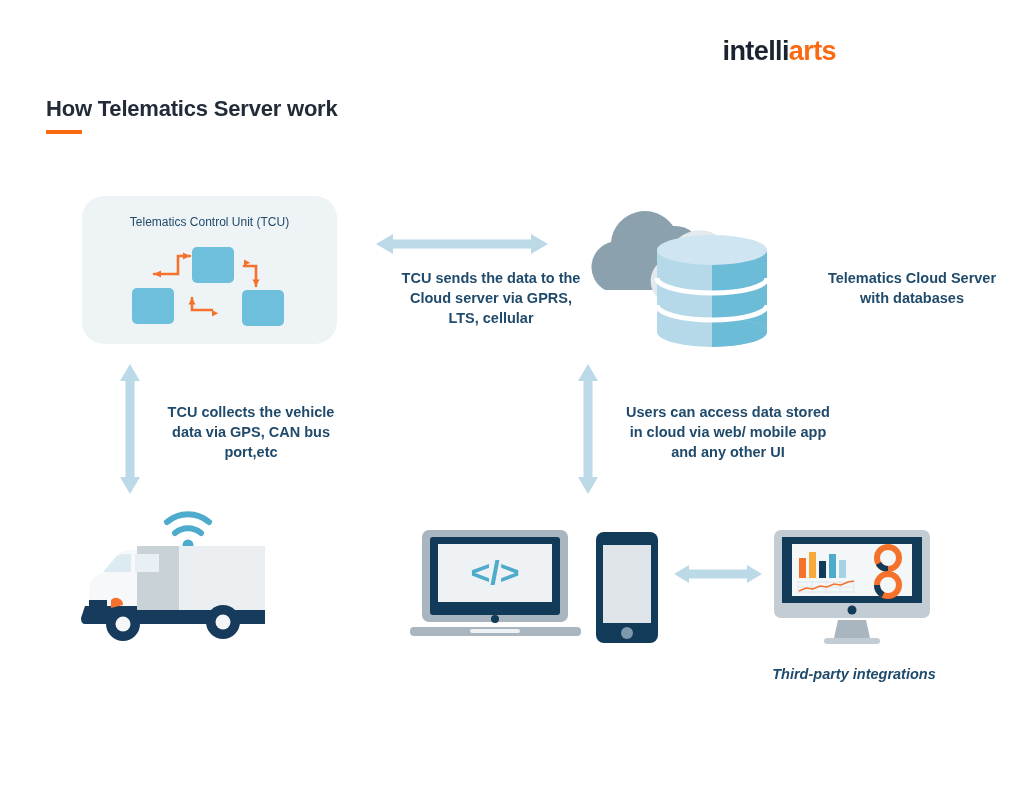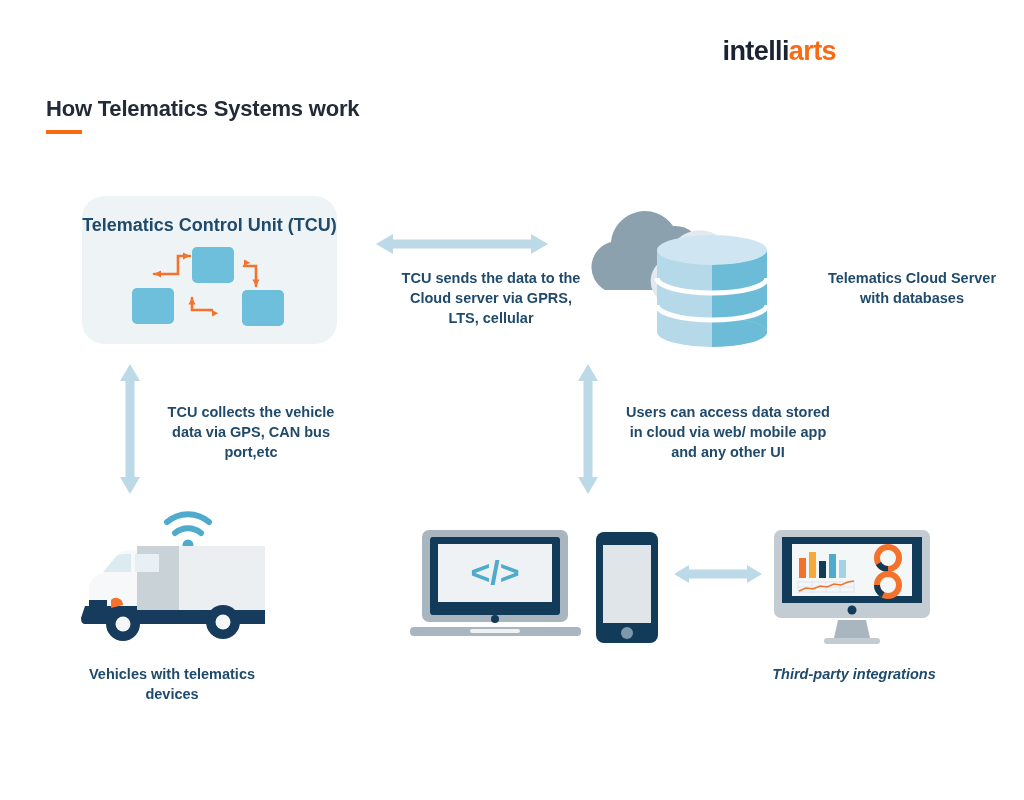--- a/index.html
+++ b/index.html
@@ -23,21 +23,21 @@
   }
   #title-rule { position:absolute; left:46px; top:130px; width:36px; height:4px; background:#f96a12; }
 
   
   #tcu-card {
     position:absolute; left:82px; top:196px; width:255px; height:148px;
     background:#eef3f5; border-radius:22px;
   }
   #tcu-title {
     position:absolute; left:0; right:0; top:19px; text-align:center;
-    font-size:18px; font-weight:700; color:#1f4a6b;
+    font-size:12px; font-weight:400; color:#1f4a6b;
   }
   #tcu-art { position:absolute; left:36px; top:50px; width:185px; height:80px; }
 
   
   .caption {
     position:absolute; text-align:center;
     font-size:14.5px; font-weight:700; color:#1f4a6b; line-height:1.38;
   }
 
   
@@ -56,21 +56,21 @@
 </style>
 </head>
 <body>
 
 <div id="stage">
 
   <div id="logo">
     <span class="l-dark">intelli</span><span class="l-orange">arts</span>
   </div>
 
-  <div id="title">How Telematics Systems work</div>
+  <div id="title">How Telematics Server work</div>
   <div id="title-rule"></div>
 
   <div id="tcu-card">
     <div id="tcu-title">Telematics Control Unit (TCU)</div>
     <svg id="tcu-art" viewBox="0 0 185 80">
       <rect x="74" y="1" width="42" height="36" rx="5" fill="#6ebfdc"></rect>
       <rect x="14" y="42" width="42" height="36" rx="5" fill="#6ebfdc"></rect>
       <rect x="124" y="44" width="42" height="36" rx="5" fill="#6ebfdc"></rect>
       <g stroke="#f4722b" stroke-width="2.6" fill="none" stroke-linecap="round">
         <path d="M36 28 L60 28 L60 10 L72 10"></path>
@@ -149,21 +149,20 @@
     <rect x="62" y="112" width="128" height="14" fill="#173b5c"></rect>
 
     <path d="M14 102 L32 102 L32 110 L14 110 Z" fill="#173b5c"></path>
     <path d="M36 102 a7 7 0 0 1 12 5 l-12 3 Z" fill="#f4722b"></path>
 
     <circle cx="48" cy="126" r="17" fill="#173b5c"></circle>
     <circle cx="48" cy="126" r="7.5" fill="#f4f6f7"></circle>
     <circle cx="148" cy="124" r="17" fill="#173b5c"></circle>
     <circle cx="148" cy="124" r="7.5" fill="#f4f6f7"></circle>
   </svg>
-  <div class="caption" style="left:62px; top:664px; width:220px;">Vehicles with telematics devices</div>
 
   <svg id="laptop-art" viewBox="0 0 175 112">
     <rect x="14" y="2" width="146" height="92" rx="7" fill="#a9b6bf"></rect>
     <rect x="22" y="9" width="130" height="78" rx="3" fill="#123a59"></rect>
     <rect x="30" y="16" width="114" height="58" fill="#eef2f4"></rect>
     <text x="87" y="56" text-anchor="middle" font-family="'Liberation Sans',sans-serif" font-size="34" font-weight="700" fill="#4eabcc">&lt;/&gt;</text>
     <circle cx="87" cy="91" r="4" fill="#123a59"></circle>
     <rect x="2" y="99" width="171" height="9" rx="4" fill="#a9b6bf"></rect>
     <rect x="62" y="101" width="50" height="4" rx="2" fill="#eef2f4"></rect>
   </svg>

